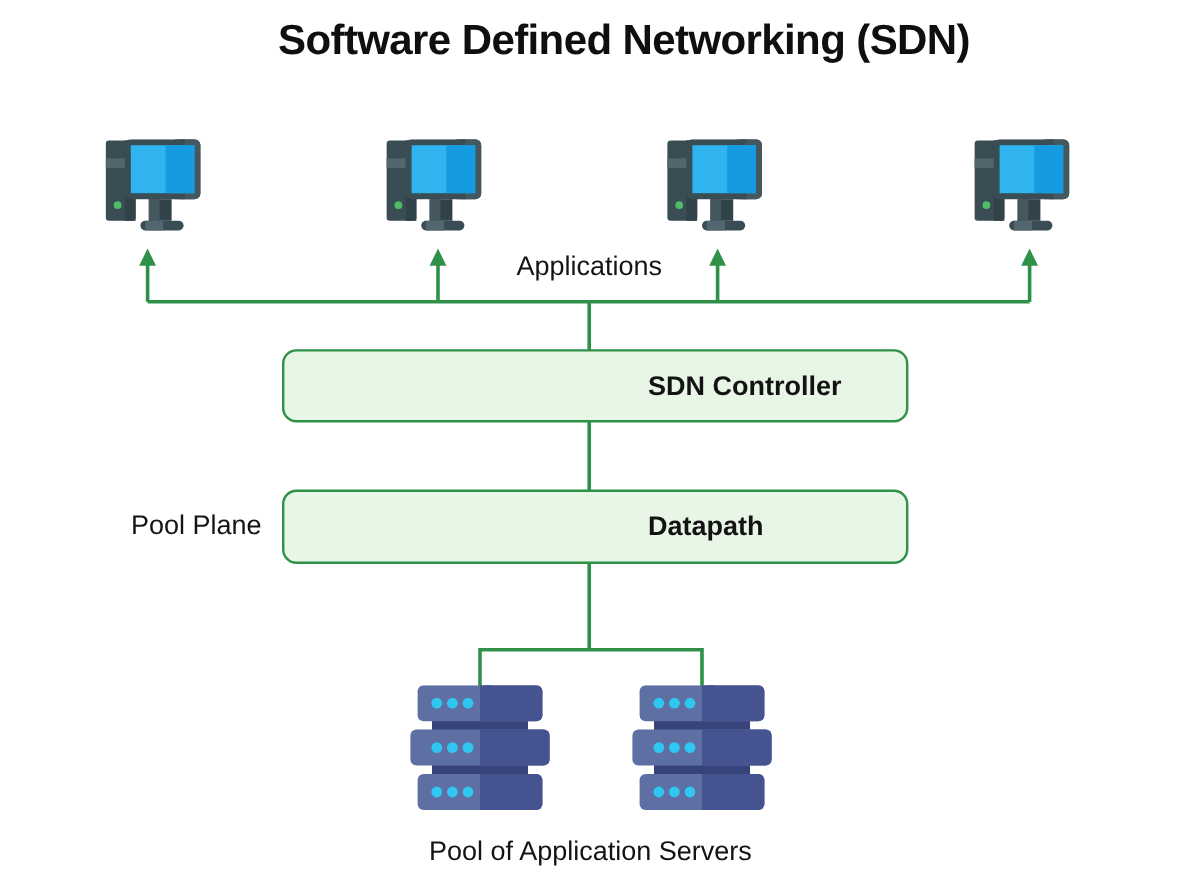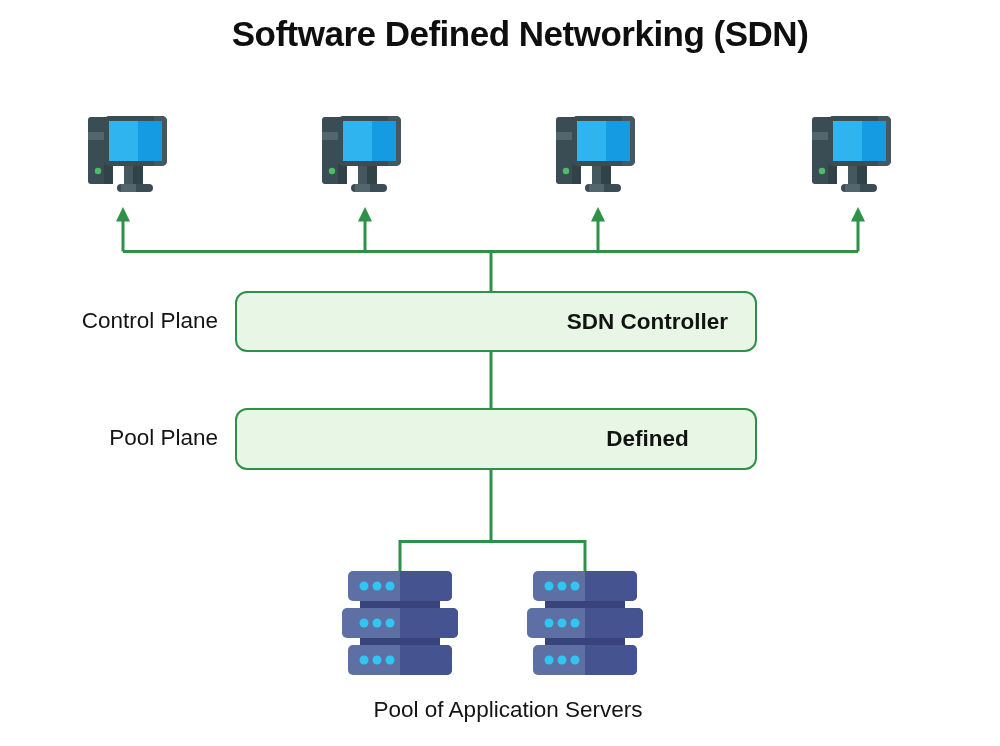--- a/index.html
+++ b/index.html
@@ -62,21 +62,20 @@
   .lbl.right{text-align:right;}
   .plane-box{
     position:absolute;
     left:235px;width:522px;height:61px;
     box-sizing:border-box;
     background:var(--box-fill);
     border:2.5px solid var(--box-border);
     border-radius:12px;
     display:flex;align-items:center;
     padding-left:303px;
-    justify-content:center;
   }
   .plane-box .box-label{
     font-size:22.5px;font-weight:bold;color:#131313;white-space:nowrap;
   }
 </style>
 </head>
 <body>
 
 <div class="canvas">
 
@@ -166,32 +165,32 @@
       <rect class="f-slate" x="29" y="68" width="36" height="8" rx="4"></rect>
       <rect class="f-slate-light" x="33" y="68" width="15" height="8"></rect>
       <rect class="f-slate" x="16" y="0" width="63" height="50" rx="5"></rect>
       <rect class="f-slate-mid" x="58" y="0" width="21" height="50" rx="5"></rect>
       <rect class="f-slate" x="58" y="0" width="8" height="50"></rect>
       <rect class="f-screen-l" x="21" y="5" width="53" height="40"></rect>
       <rect class="f-screen-r" x="50" y="5" width="24" height="40"></rect>
     </svg>
   </div>
 
-
-  <div class="lbl right" style="left:30px;top:307px;width:188px">Control Plane</div>
+  <div class="lbl center" style="left:371px;top:208px;width:240px">Applications</div>
+
 
   <div class="plane-box" style="top:291px;height:61px">
     <span class="box-label">SDN Controller</span>
   </div>
 
 
   <div class="lbl right" style="left:30px;top:424px;width:188px">Pool Plane</div>
 
   <div class="plane-box" style="top:408px;height:62px">
-    <span class="box-label">Defined</span>
+    <span class="box-label">Datapath</span>
   </div>
 
   <div class="icon-abs" style="left:340px;top:571px">
     <svg width="120" height="104" viewBox="0 0 120 104">
       <rect class="f-srv-band" x="20" y="26" width="80" height="14"></rect>
       <rect class="f-srv-band" x="20" y="63" width="80" height="14"></rect>
       <rect class="f-srv-light" x="8" y="0" width="104" height="30" rx="5"></rect>
       <rect class="f-srv-dark" x="60" y="0" width="52" height="30" rx="5"></rect>
       <rect class="f-srv-dark" x="60" y="0" width="10" height="30"></rect>
       <circle class="f-srv-dot" cx="24" cy="15" r="4.5"></circle>
@@ -229,15 +228,15 @@
       <circle class="f-srv-dot" cx="50" cy="52" r="4.5"></circle>
       <rect class="f-srv-light" x="8" y="74" width="104" height="30" rx="5"></rect>
       <rect class="f-srv-dark" x="60" y="74" width="52" height="30" rx="5"></rect>
       <rect class="f-srv-dark" x="60" y="74" width="10" height="30"></rect>
       <circle class="f-srv-dot" cx="24" cy="89" r="4.5"></circle>
       <circle class="f-srv-dot" cx="37" cy="89" r="4.5"></circle>
       <circle class="f-srv-dot" cx="50" cy="89" r="4.5"></circle>
     </svg>
   </div>
 
-  <div class="lbl center" style="left:308px;top:696px;width:400px">Pool of Application Servers</div>
+  <div class="lbl center" style="left:292px;top:696px;width:400px">Pool of Application Servers</div>
 
 </div>
 
 </body></html>

